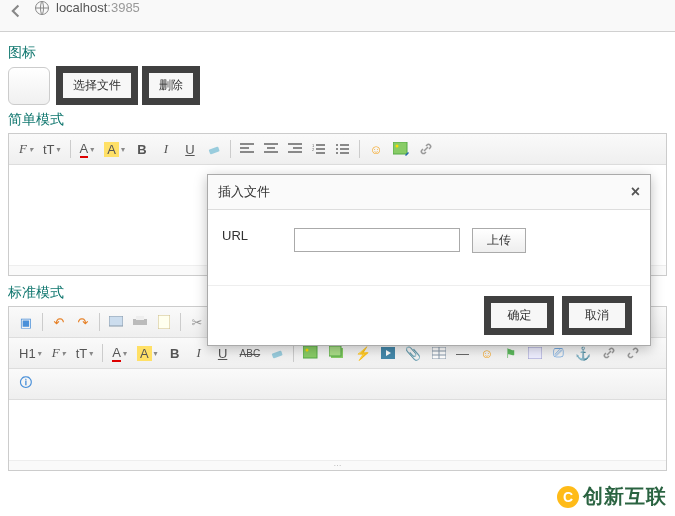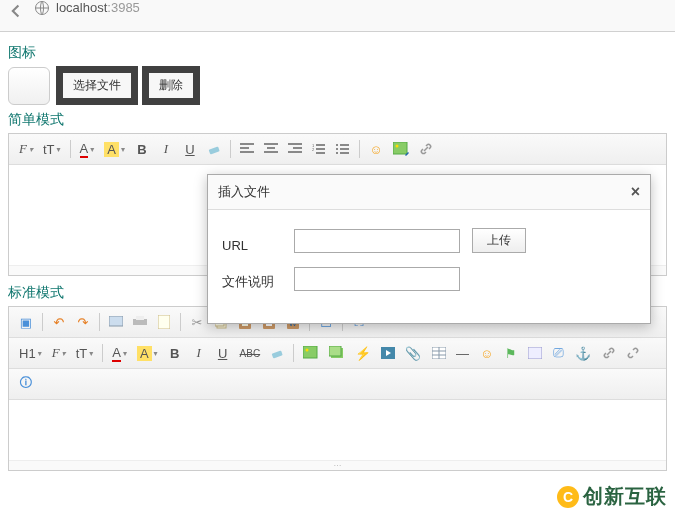--- a/index.html
+++ b/index.html
@@ -23,21 +23,21 @@
 .underline{text-decoration:underline}
 .hl-a{background:#ffe066;padding:0 3px}
 .editor-body{height:100px;background:#fff}
 .editor-body-sm{height:60px}
 .resize-handle{height:10px;border-top:1px solid #eee;background:#fafafa;text-align:center;font-size:8px;color:#bbb;cursor:ns-resize}
 
 .dialog{position:absolute;left:207px;top:174px;width:444px;background:#fff;border:1px solid #aaa;box-shadow:0 3px 12px rgba(0,0,0,.25)}
 .dlg-title{padding:8px 10px;border-bottom:1px solid #ddd;display:flex;justify-content:space-between;align-items:center;font-size:13px;background:#fafafa}
 .dlg-close{cursor:pointer;font-size:16px;font-weight:bold;color:#555}
 .dlg-body{padding:18px 14px}
-.form-row{display:flex;align-items:flex-end;margin-bottom:14px}
+.form-row{display:flex;align-items:flex-start;margin-bottom:14px}
 .form-label{width:72px;font-size:13px;color:#333}
 .form-input{width:166px;height:24px;border:1px solid #aaa;padding:0 4px;font-size:12px}
 .upload-btn{margin-left:12px;padding:3px 14px;border:1px solid #aaa;background:linear-gradient(#fff,#eee);cursor:pointer;font-size:12px}
 .dlg-footer{padding:10px 14px;text-align:right;border-top:1px solid #eee}
 .dlg-footer .btn{padding:4px 16px}
 .watermark{position:absolute;right:8px;bottom:6px;display:flex;align-items:center;gap:4px;opacity:.9}
 .wm-logo{width:22px;height:22px;border-radius:50%;background:#ffb400;display:flex;align-items:center;justify-content:center;color:#fff;font-weight:bold;font-size:14px}
 .wm-text{font-size:20px;color:#14532d;font-weight:bold;letter-spacing:1px}
 .emoji{color:#f5a623}
 .green{color:#5cb85c}
@@ -277,23 +277,23 @@
   <div class="dlg-title">
     <span>插入文件</span>
     <span class="dlg-close">×</span>
   </div>
   <div class="dlg-body">
     <div class="form-row">
       <div class="form-label">URL</div>
       <input class="form-input" style="">
       <span class="upload-btn">上传</span>
     </div>
-    <div class="form-row">
-      <div class="form-label">文件说明</div>
-      <input class="form-input" style="">
-    </div>
+  </div>
+  <div class="dlg-footer">
+    <span class="btn">确定</span>
+    <span class="btn">取消</span>
   </div>
 </div>
 
 <div class="watermark">
   <div class="wm-logo">C</div>
   <div class="wm-text">创新互联</div>
 </div>
 
 </body></html>

